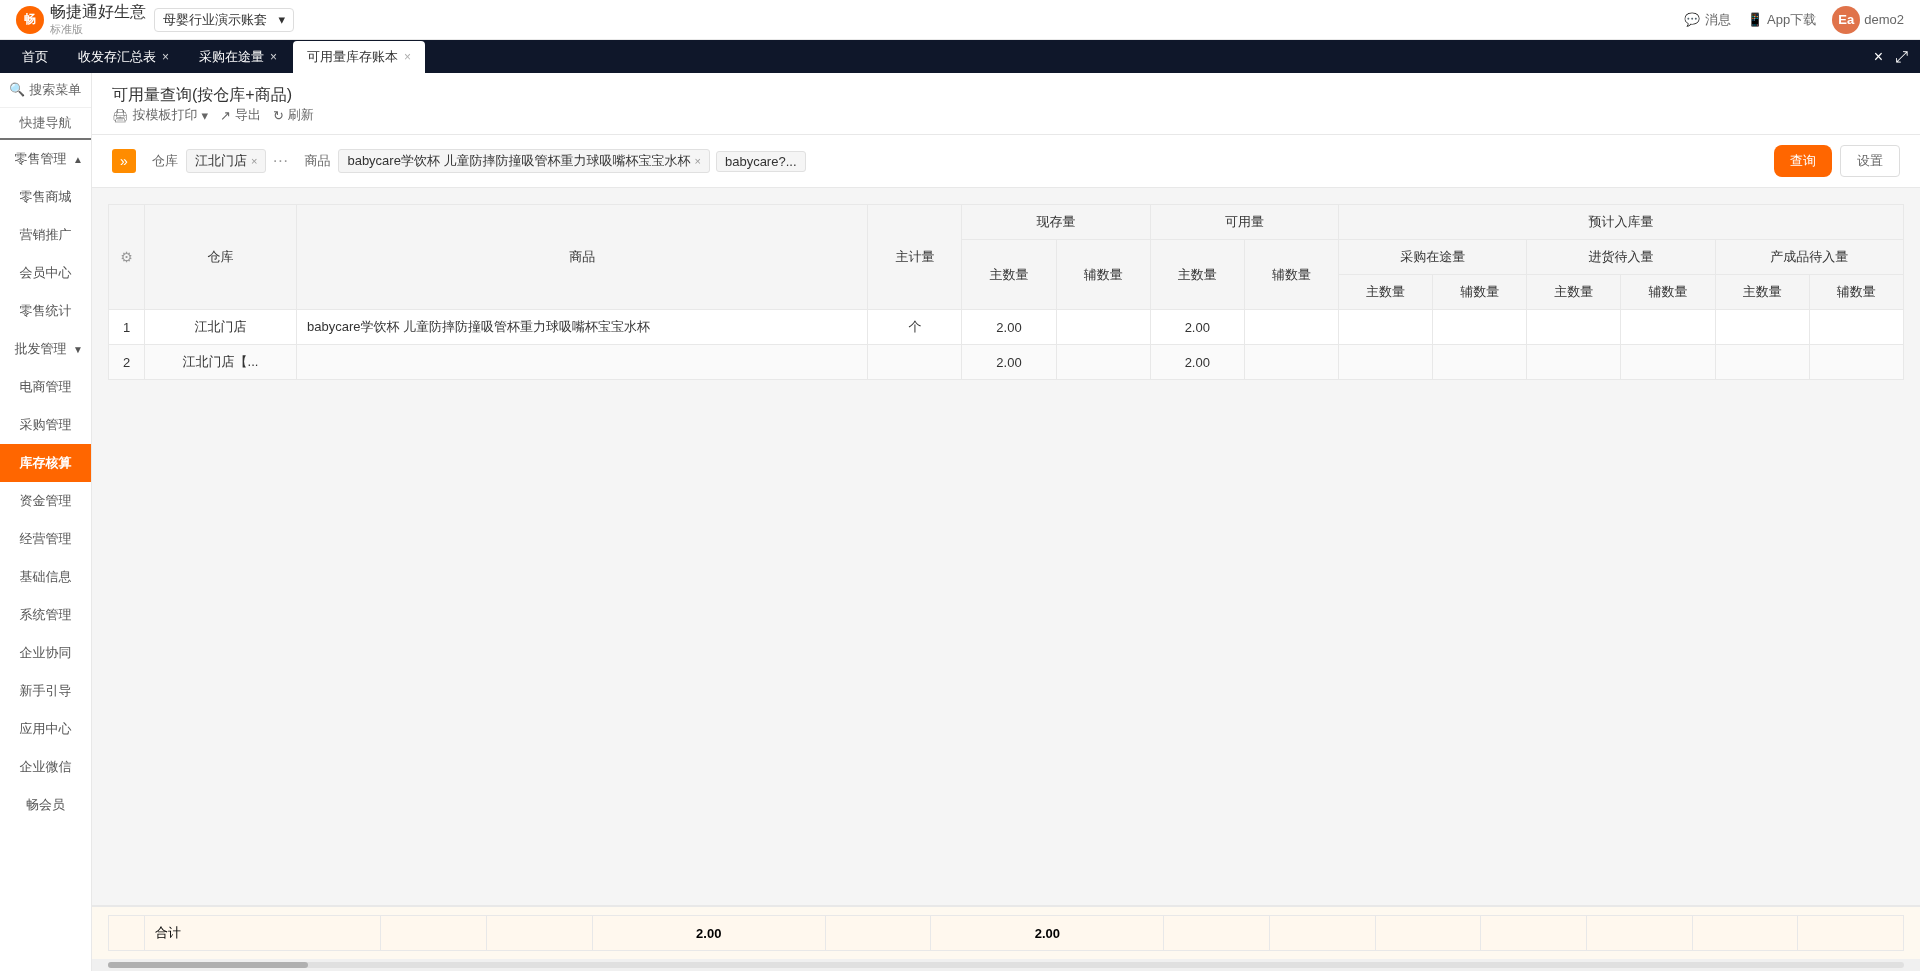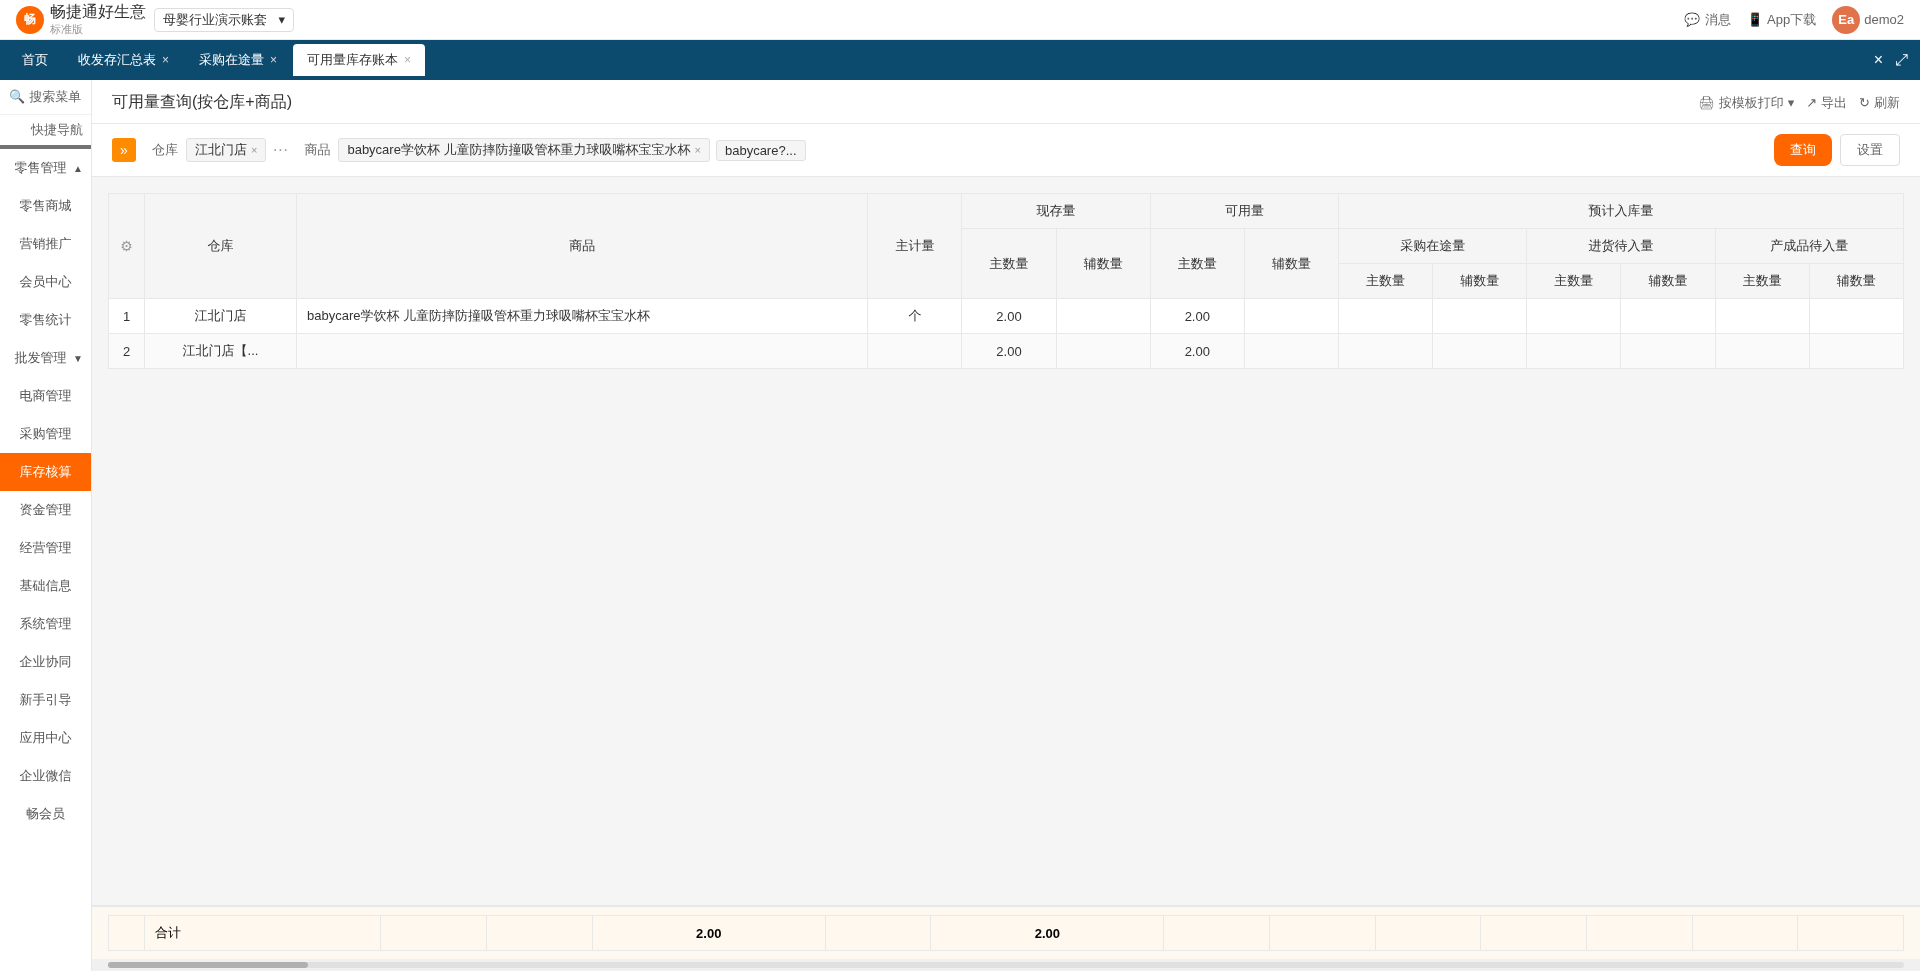--- a/index.html
+++ b/index.html
@@ -21,22 +21,22 @@
     .logo-icon { width: 28px; height: 28px; background: #ff6600; border-radius: 50%; display: flex; align-items: center; justify-content: center; color: #fff; font-size: 12px; font-weight: bold; }
     .logo-text { font-size: 16px; color: #333; line-height: 1.2; }
     .logo-subtitle { font-size: 11px; color: #999; }
     .industry-selector { display: flex; align-items: center; border: 1px solid #ddd; border-radius: 4px; padding: 2px 8px; cursor: pointer; color: #333; font-size: 13px; min-width: 140px; justify-content: space-between; }
     .top-bar-right { display: flex; align-items: center; gap: 16px; }
     .top-bar-btn { display: flex; align-items: center; gap: 4px; color: #666; cursor: pointer; font-size: 13px; }
     .avatar { width: 28px; height: 28px; border-radius: 50%; background: #e0734a; color: #fff; display: flex; align-items: center; justify-content: center; font-size: 12px; font-weight: bold; }
 
     
     .nav-tabs {
-      background: #0c4a6e;
-      height: 40px;
+      background: #0f172a;
+      height: 33px;
       display: flex;
       align-items: center;
       padding: 0 0 0 8px;
       flex-shrink: 0;
       gap: 2px;
     }
     .nav-tab {
       height: 32px;
       padding: 0 14px;
       display: flex;
@@ -62,46 +62,46 @@
     .sidebar {
       width: 92px;
       background: #fff;
       border-right: 1px solid #e8e8e8;
       display: flex;
       flex-direction: column;
       overflow-y: auto;
       flex-shrink: 0;
     }
     .sidebar-search { padding: 8px; border-bottom: 1px solid #f0f0f0; text-align: center; color: #666; cursor: pointer; font-size: 12px; }
-    .sidebar-nav { padding: 6px 8px; border-bottom: 4px solid #737373; text-align: right; color: #666; cursor: pointer; font-size: 12px; }
+    .sidebar-nav { padding: 6px 8px; border-bottom: 2px solid #737373; text-align: center; color: #666; cursor: pointer; font-size: 12px; }
     .sidebar-item {
       padding: 10px 8px;
       text-align: center;
       cursor: pointer;
       color: #555;
       font-size: 13px;
       display: flex;
       align-items: center;
       justify-content: space-between;
     }
-    .sidebar-item.active { background: #ff6600; color: #fff; border-radius: 0; }
+    .sidebar-item.active { background: #ff6600; color: #fff; border-radius: 0; font-weight: bold; }
     .sidebar-item .label { flex: 1; text-align: center; }
     .sidebar-item .arrow { font-size: 10px; }
 
     
     .content { flex: 1; display: flex; flex-direction: column; overflow: hidden; background: #f5f5f5; }
 
     
     .page-header {
       background: #fff;
       padding: 12px 20px 0 20px;
       border-bottom: 1px solid #e8e8e8;
       flex-shrink: 0;
     }
-    .page-title-row { display: flex; align-items: center; justify-content: space-between; padding-bottom: 10px; }
+    .page-title-row { display: flex; align-items: flex-start; justify-content: space-between; padding-bottom: 10px; flex-direction: column; }
     .page-title { font-size: 16px; color: #333; font-weight: 500; }
     .page-actions { display: flex; align-items: center; gap: 12px; }
     .page-action-btn { display: flex; align-items: center; gap: 4px; color: #666; cursor: pointer; font-size: 13px; }
     .btn-primary { background: #ff6600; color: #fff; border: none; border-radius: 8px; padding: 6px 16px; cursor: pointer; font-size: 13px; }
     .btn-default { background: #fff; color: #666; border: 1px solid #ddd; border-radius: 4px; padding: 6px 16px; cursor: pointer; font-size: 13px; }
 
     
     .filter-row {
       background: #fff;
       padding: 10px 20px;

